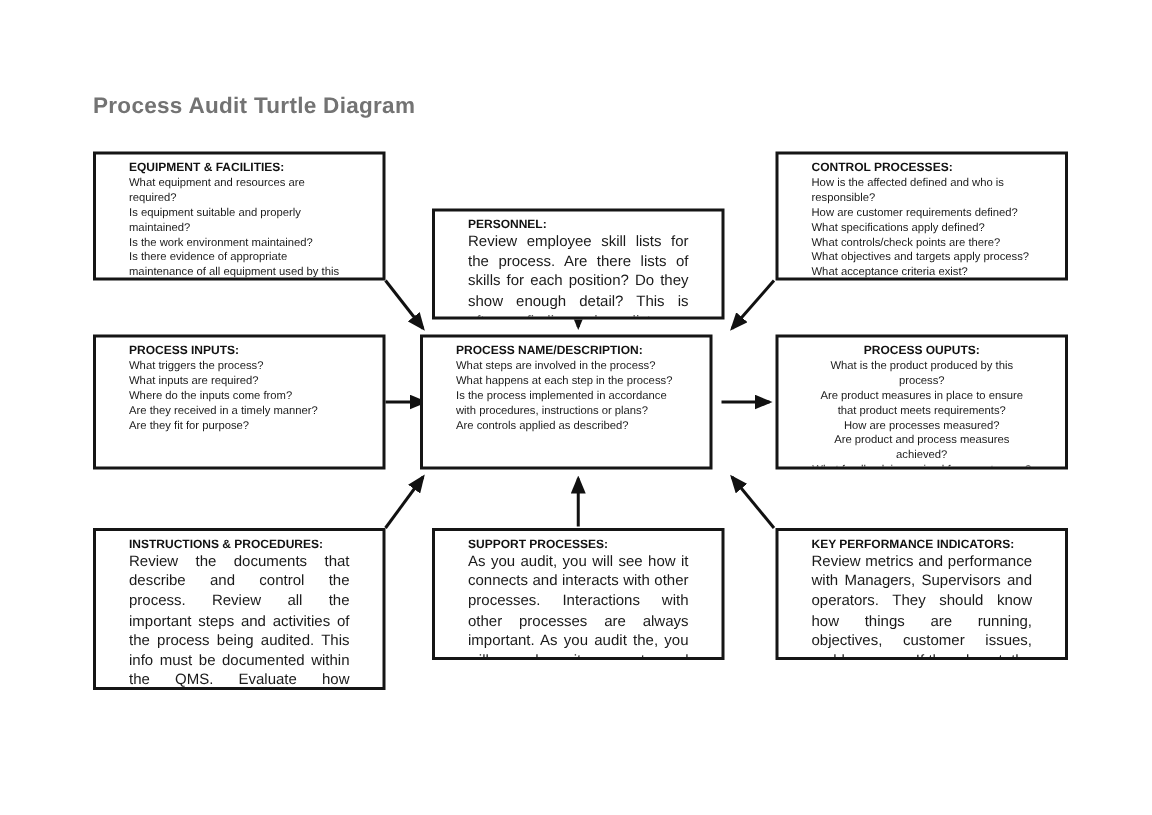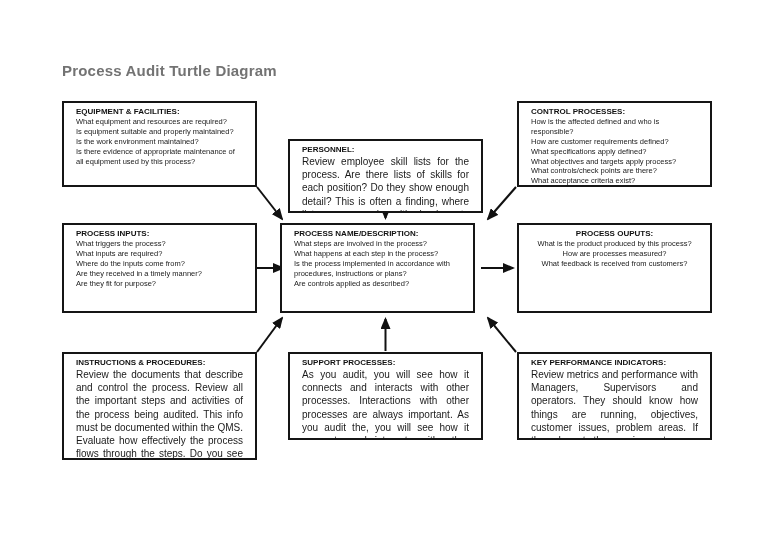--- a/index.html
+++ b/index.html
@@ -24,21 +24,21 @@
     font-weight: bold;
     letter-spacing: 0.2px;
     color: #737373;
   }
   .box {
     position: absolute;
     width: 195px;
     box-sizing: border-box;
     border: 2px solid #151515;
     background: #ffffff;
-    padding: 4px 12px;
+    padding: 4px 22px;
     overflow: hidden;
   }
   .box-title {
     font-size: 8px;
     font-weight: bold;
     margin-bottom: 1px;
     color: #111111;
     white-space: nowrap;
   }
   .q-line {
@@ -91,22 +91,22 @@
   <div class="box" style="left:288px; top:101px; height:74px;margin-top:38px;">
     <div class="box-title">PERSONNEL:</div>
     <div class="para">Review employee skill lists for the process. Are there lists of skills for each position? Do they show enough detail? This is often a finding, where lists are generic with inadequate detail. Training is a key process of any system. Are there particular skills you want to evaluate?</div>
   </div>
 
   <div class="box" style="left:517px; top:101px; height:86px;">
     <div class="box-title">CONTROL PROCESSES:</div>
     <div class="q-line">How is the affected defined and who is responsible?</div>
     <div class="q-line">How are customer requirements defined?</div>
     <div class="q-line">What specifications apply defined?</div>
+    <div class="q-line">What controls/check points are there?</div>
     <div class="q-line">What objectives and targets apply process?</div>
-    <div class="q-line">What controls/check points are there?</div>
     <div class="q-line">What acceptance criteria exist?</div>
   </div>
 
   <div class="box" style="left:62px; top:223px; height:90px;">
     <div class="box-title">PROCESS INPUTS:</div>
     <div class="q-line">What triggers the process?</div>
     <div class="q-line">What inputs are required?</div>
     <div class="q-line">Where do the inputs come from?</div>
     <div class="q-line">Are they received in a timely manner?</div>
     <div class="q-line">Are they fit for purpose?</div>
@@ -116,21 +116,23 @@
     <div class="box-title">PROCESS NAME/DESCRIPTION:</div>
     <div class="q-line">What steps are involved in the process?</div>
     <div class="q-line">What happens at each step in the process?</div>
     <div class="q-line">Is the process implemented in accordance with procedures, instructions or plans?</div>
     <div class="q-line">Are controls applied as described?</div>
   </div>
 
   <div class="box" style="left:517px; top:223px; height:90px;text-align:center;">
     <div class="box-title">PROCESS OUPUTS:</div>
     <div class="q-line">What is the product produced by this process?</div>
+    <div class="q-line">Are product measures in place to ensure that product meets requirements?</div>
     <div class="q-line">How are processes measured?</div>
+    <div class="q-line">Are product and process measures achieved?</div>
     <div class="q-line">What feedback is received from customers?</div>
   </div>
 
   <div class="box" style="left:62px; top:352px; height:108px;">
     <div class="box-title">INSTRUCTIONS &amp; PROCEDURES:</div>
     <div class="para">Review the documents that describe and control the process. Review all the important steps and activities of the process being audited. This info must be documented within the QMS. Evaluate how effectively the process flows through the steps. Do you see roadblocks or issues?</div>
   </div>
 
   <div class="box" style="left:288px; top:352px; height:88px;">
     <div class="box-title">SUPPORT PROCESSES:</div>

